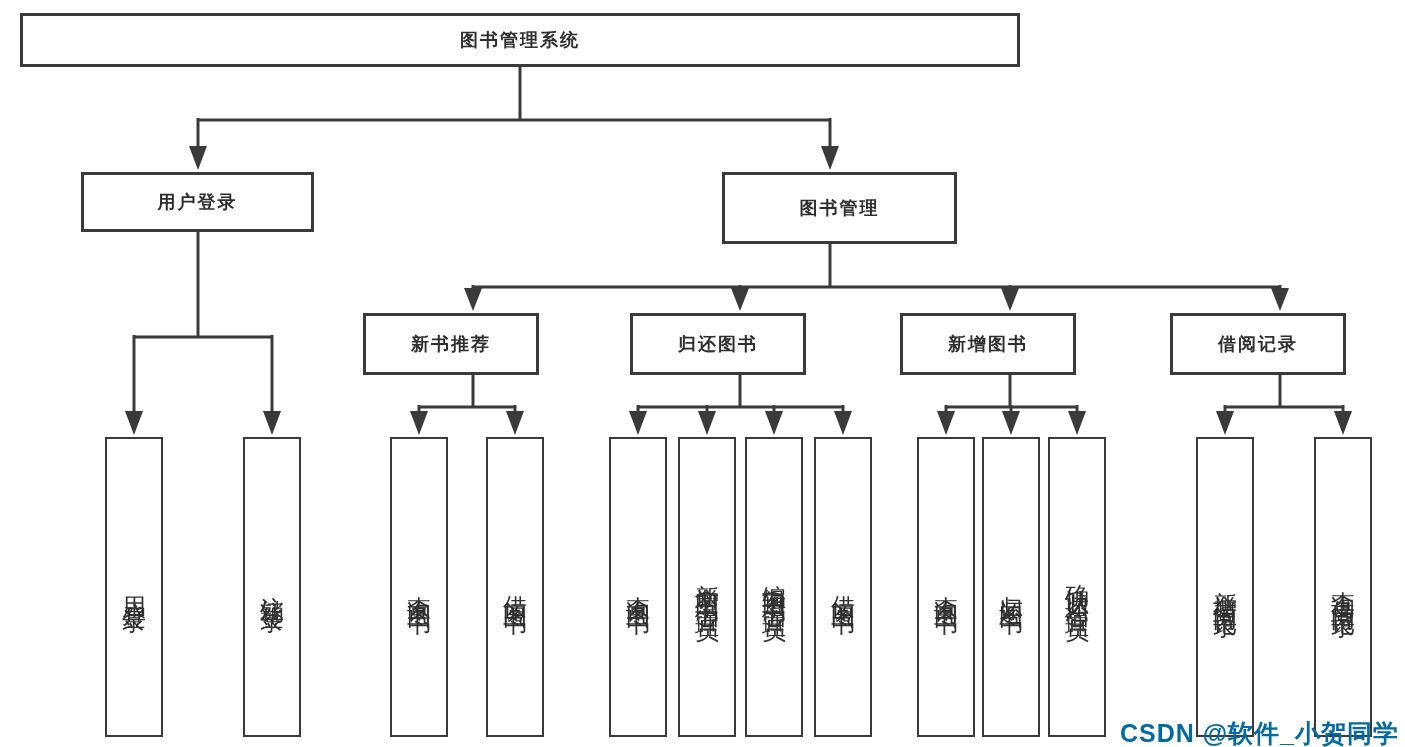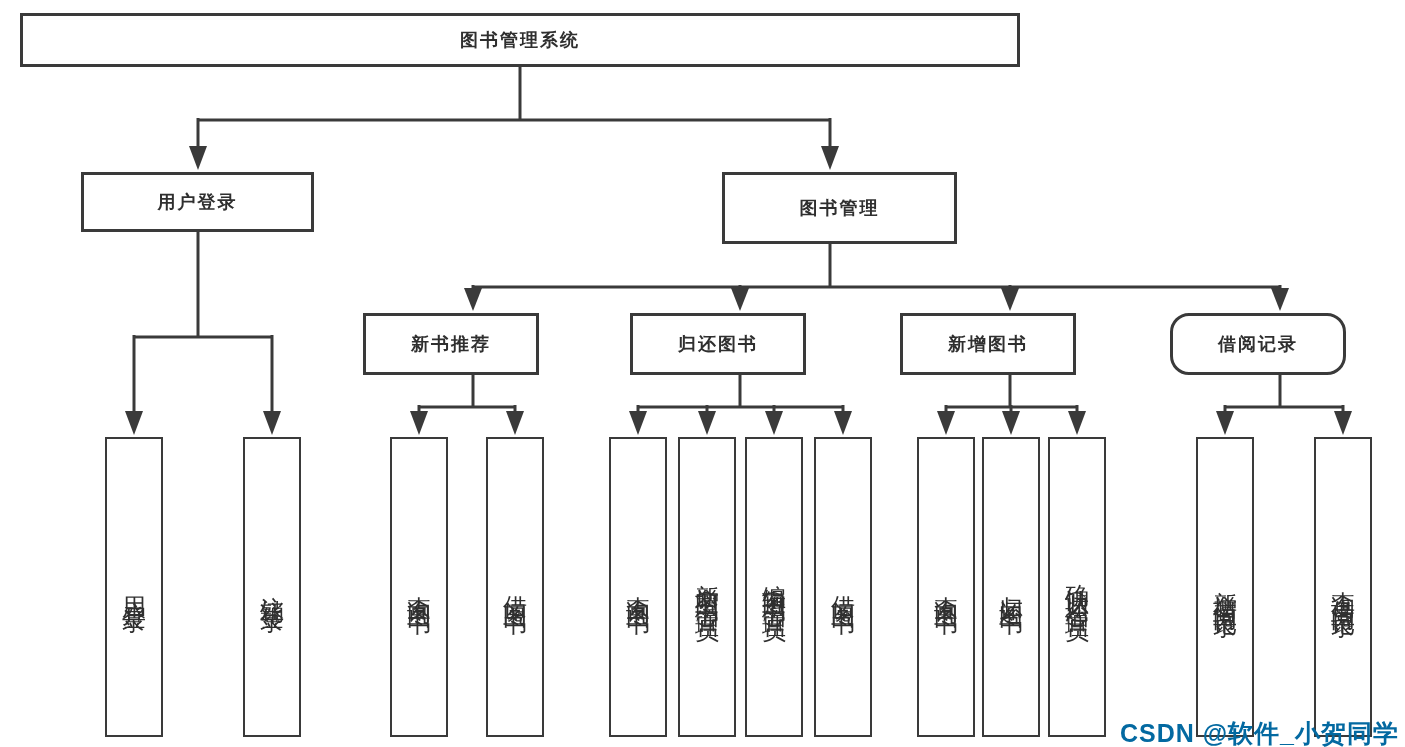--- a/index.html
+++ b/index.html
@@ -37,21 +37,21 @@
     z-index: 2;
     font-weight: bold;
   }
   .root  { left: 20px;  top: 13px;  width: 1000px; height: 54px; }
   .l2a   { left: 81px;  top: 172px; width: 233px;  height: 60px; }
   .l2b   { left: 722px; top: 172px; width: 235px;  height: 72px; }
   .l3    { top: 313px; width: 176px; height: 62px; }
   .l3a   { left: 363px; }
   .l3b   { left: 630px; }
   .l3c   { left: 900px; }
-  .l3d   { left: 1170px; border-radius: 19px; }
+  .l3d   { left: 1170px; }
   .leaf {
     position: absolute;
     box-sizing: border-box;
     top: 437px;
     width: 58px;
     height: 300px;
     background: #ffffff;
     border: 2.5px solid #3a3a3a;
     display: flex;
     align-items: center;

